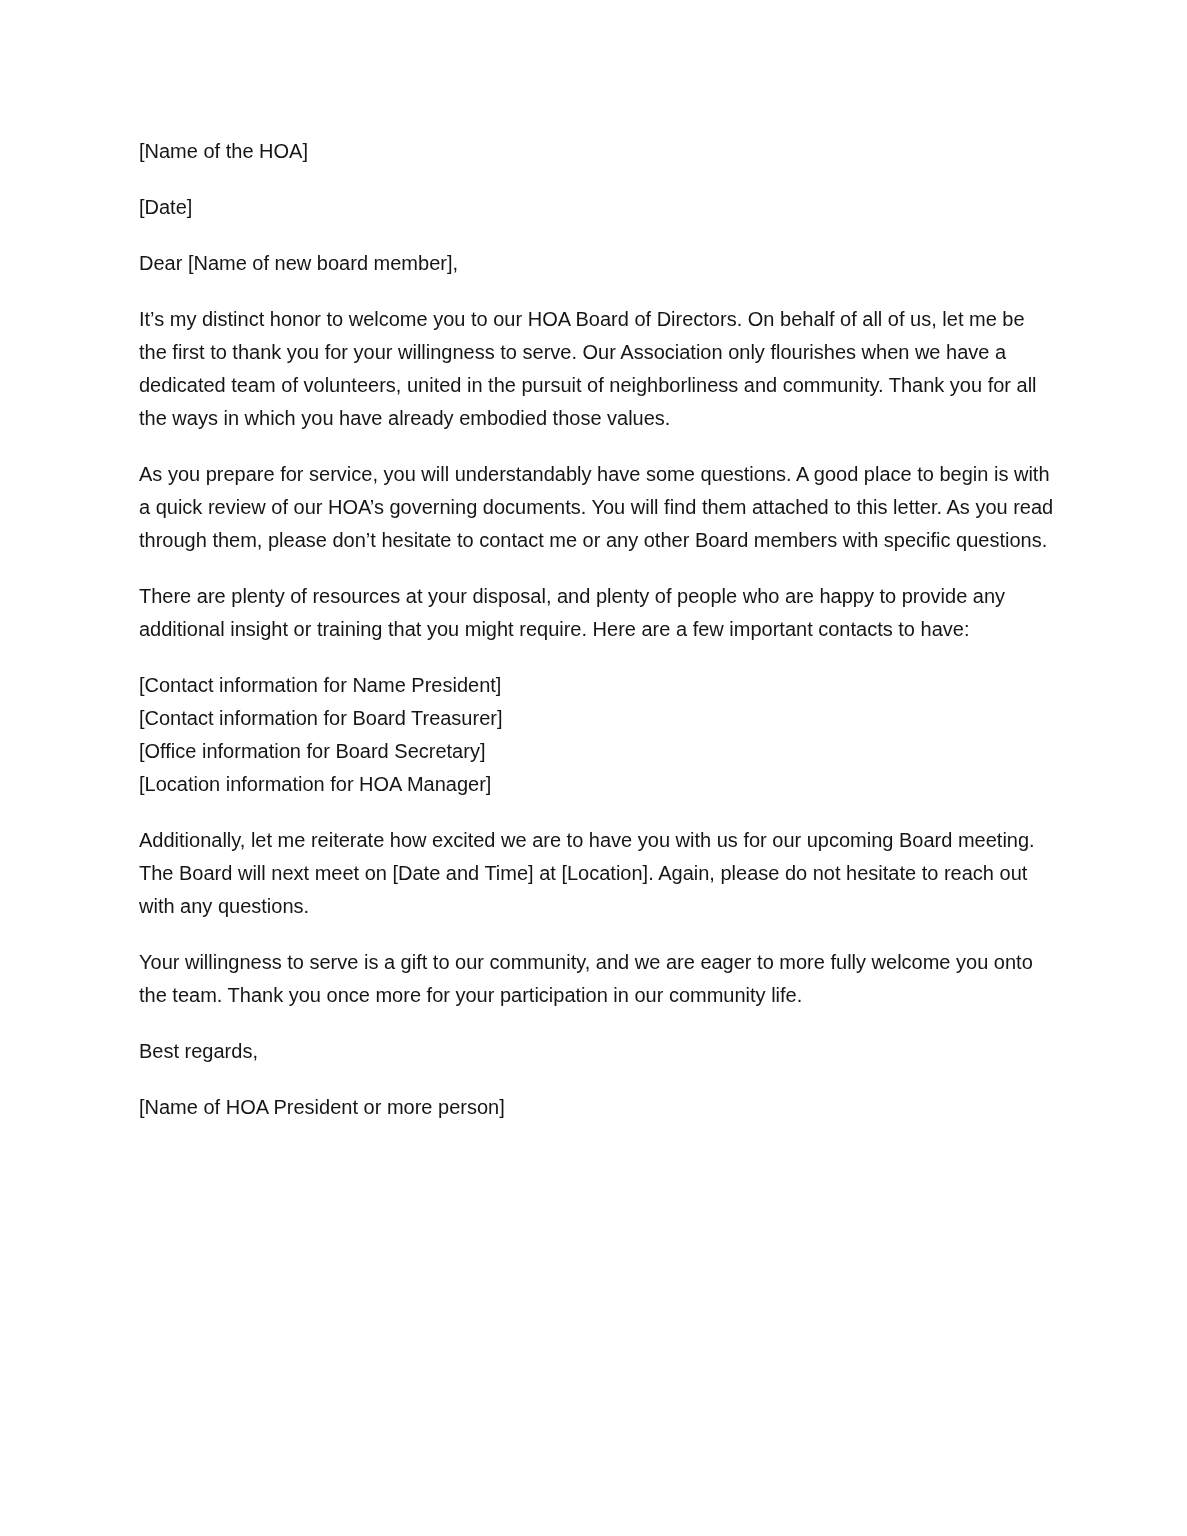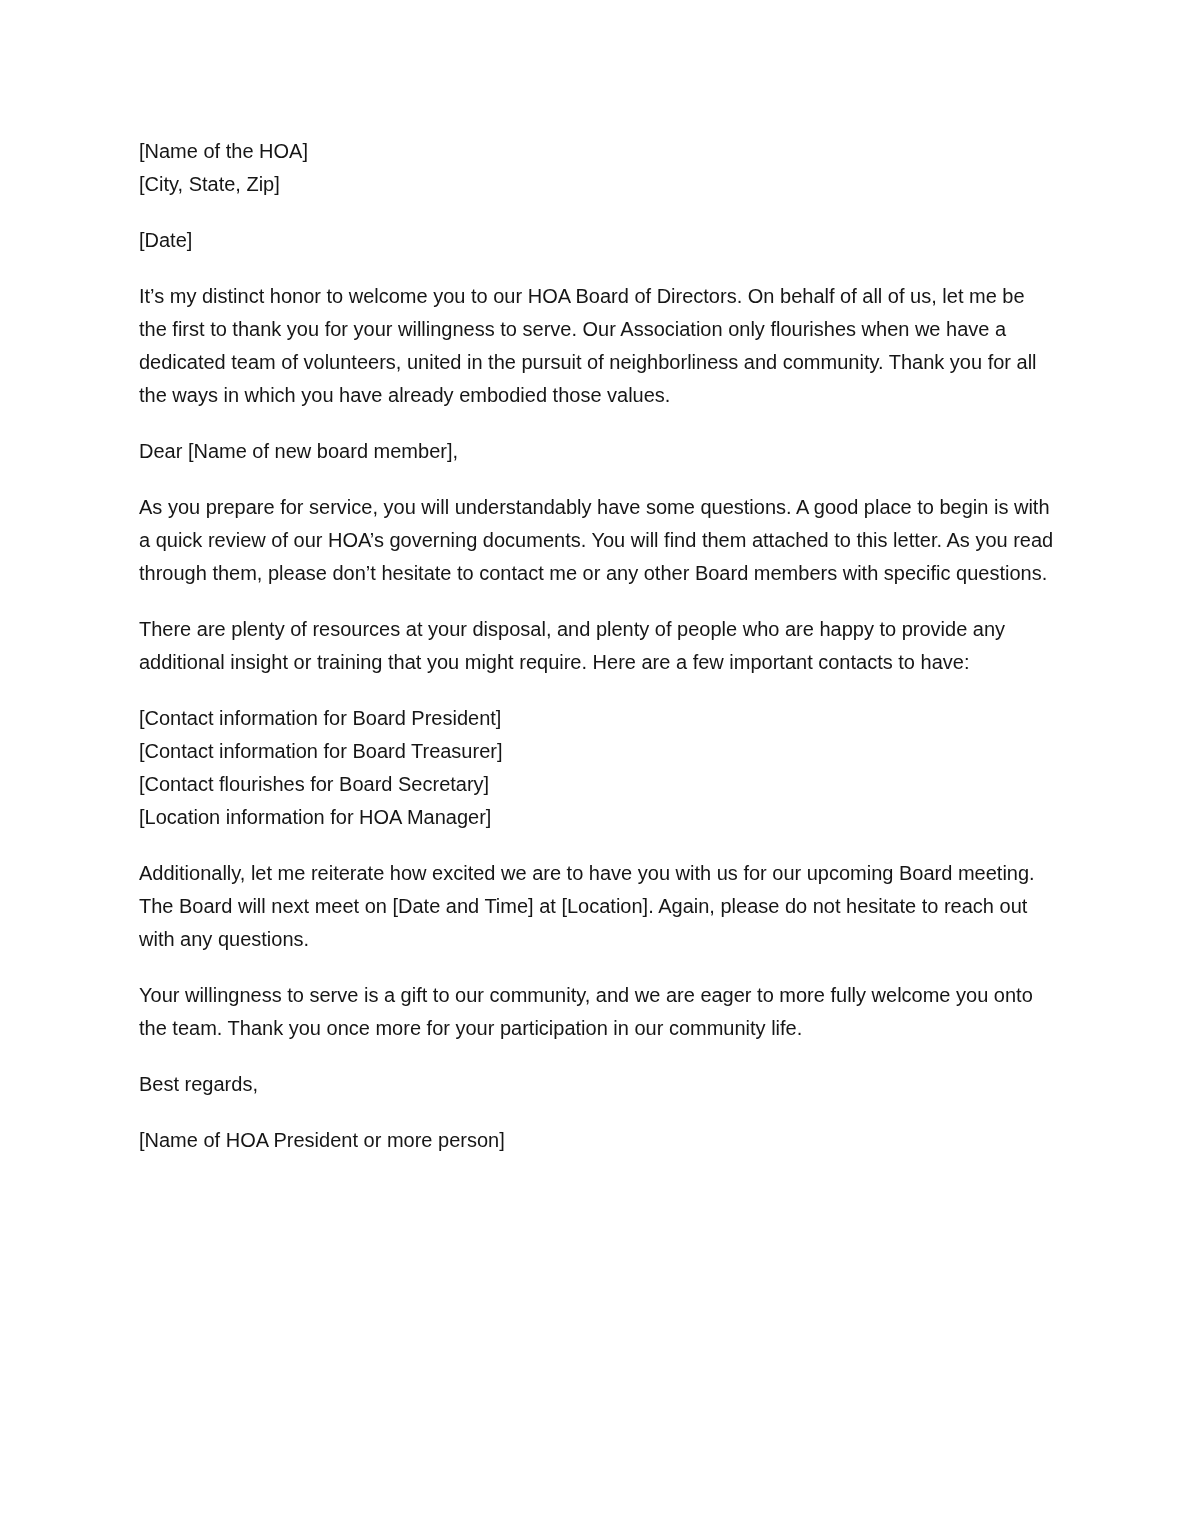--- a/index.html
+++ b/index.html
@@ -31,37 +31,36 @@
     margin: 0 0 23px 0;
   }
 </style>
 </head>
 <body>
 
 <div class="page">
 
   <div class="block">
     <p class="line">[Name of the HOA]</p>
-    <p class="line">[City, State, Zip]</p>
   </div>
 
   <p>[Date]</p>
 
+  <p>Dear [Name of new board member],</p>
+
   <p>It’s my distinct honor to welcome you to our HOA Board of Directors. On behalf of all of us, let me be the first to thank you for your willingness to serve. Our Association only flourishes when we have a dedicated team of volunteers, united in the pursuit of neighborliness and community. Thank you for all the ways in which you have already embodied those values.</p>
-
-  <p>Dear [Name of new board member],</p>
 
   <p>As you prepare for service, you will understandably have some questions. A good place to begin is with a quick review of our HOA’s governing documents. You will find them attached to this letter. As you read through them, please don’t hesitate to contact me or any other Board members with specific questions.</p>
 
   <p>There are plenty of resources at your disposal, and plenty of people who are happy to provide any additional insight or training that you might require. Here are a few important contacts to have:</p>
 
   <div class="block">
-    <p class="line">[Contact information for Board President]</p>
+    <p class="line">[Contact information for Name President]</p>
     <p class="line">[Contact information for Board Treasurer]</p>
-    <p class="line">[Contact flourishes for Board Secretary]</p>
+    <p class="line">[Office information for Board Secretary]</p>
     <p class="line">[Location information for HOA Manager]</p>
   </div>
 
   <p>Additionally, let me reiterate how excited we are to have you with us for our upcoming Board meeting. The Board will next meet on [Date and Time] at [Location]. Again, please do not hesitate to reach out with any questions.</p>
 
   <p>Your willingness to serve is a gift to our community, and we are eager to more fully welcome you onto the team. Thank you once more for your participation in our community life.</p>
 
   <p>Best regards,</p>
 
   <p>[Name of HOA President or more person]</p>

